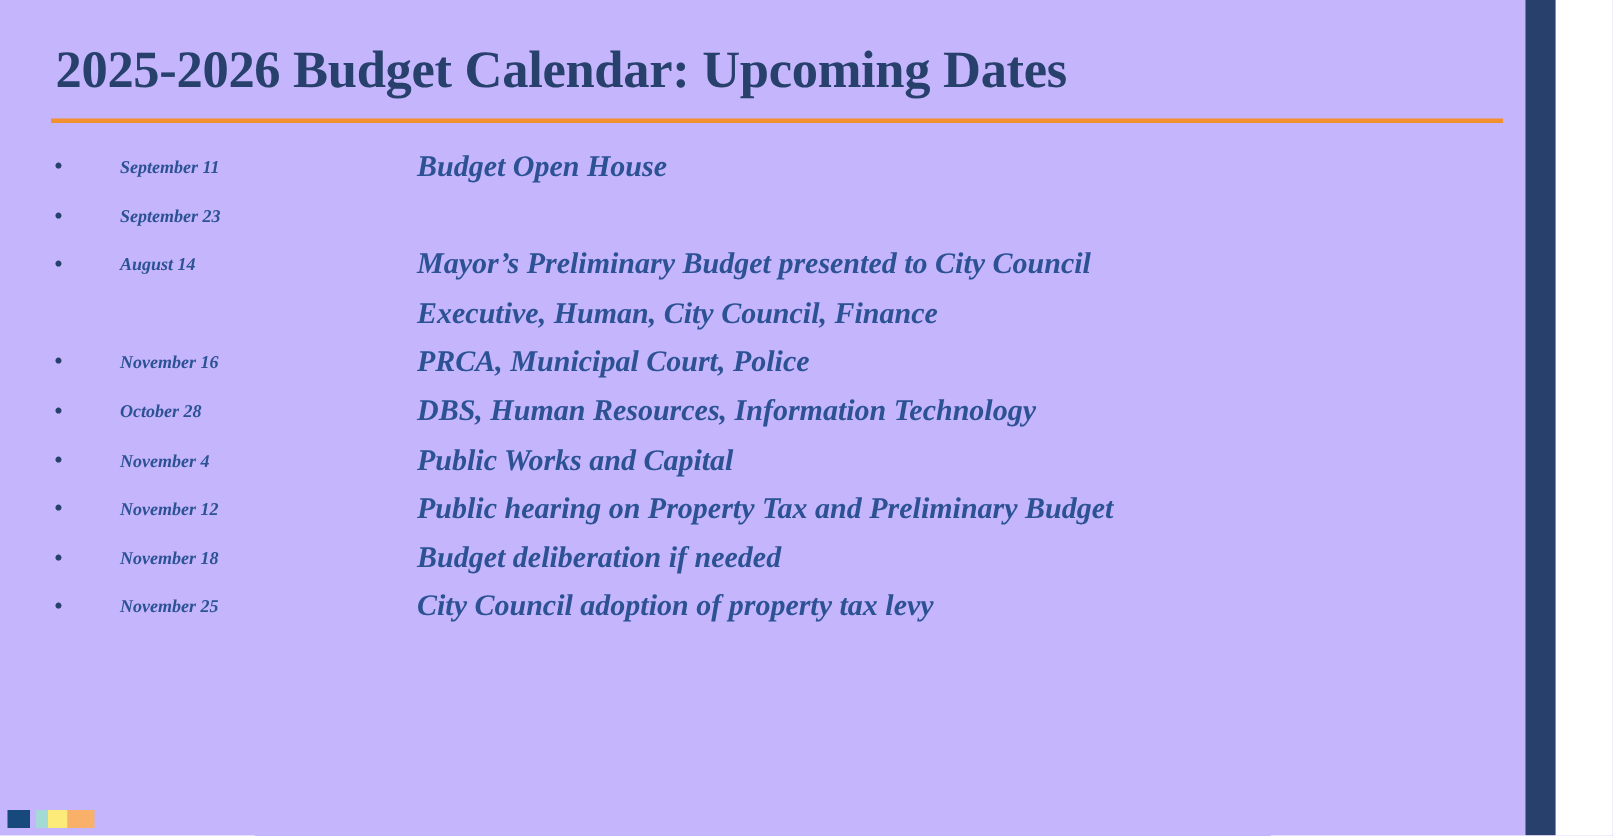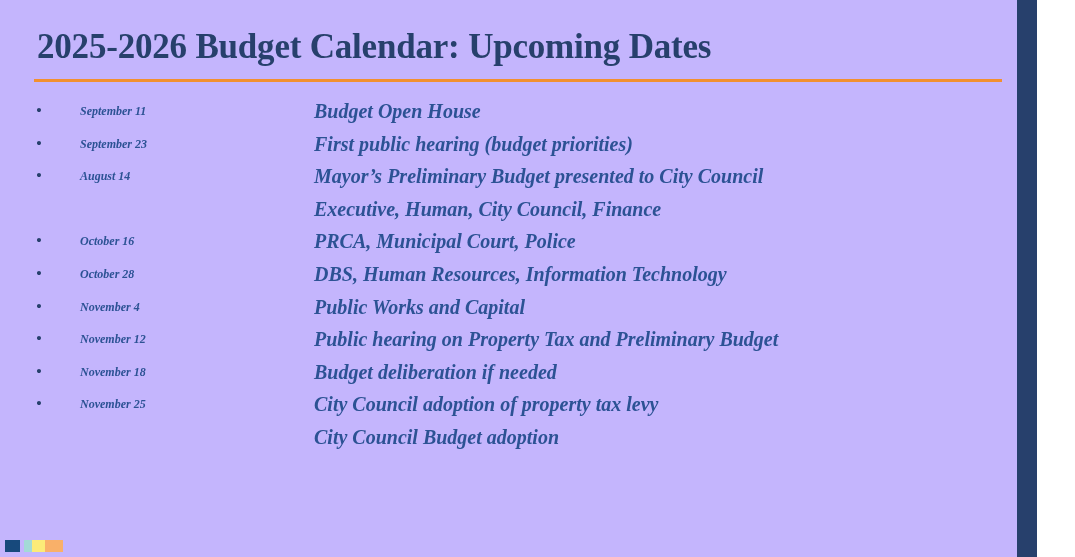--- a/index.html
+++ b/index.html
@@ -86,21 +86,20 @@
   .desc {
     position: absolute;
     left: 278px;
     top: 0;
     font-size: 20px;
     line-height: 28px;
     font-weight: bold;
     font-style: italic;
     color: #2c5294;
     white-space: nowrap;
-    margin-left: 36px;
   }
 
   
   #color-blocks {
     position: absolute;
     left: 5px;
     top: 540px;
     height: 12px;
   }
   .cblock {
@@ -126,33 +125,32 @@
 
   <div id="agenda">
       <div class="agenda-row">
         <div class="bullet">•</div>
         <div class="date">September 11</div>
         <div class="desc">Budget Open House</div>
       </div>
       <div class="agenda-row">
         <div class="bullet">•</div>
         <div class="date">September 23</div>
-        <div class="desc">First public hearing (budget priorities)</div>
       </div>
       <div class="agenda-row">
         <div class="bullet">•</div>
         <div class="date">August 14</div>
         <div class="desc">Mayor’s Preliminary Budget presented to City Council</div>
       </div>
       <div class="agenda-row">
         <div class="desc">Executive, Human, City Council, Finance</div>
       </div>
       <div class="agenda-row">
         <div class="bullet">•</div>
-        <div class="date">October 16</div>
+        <div class="date">November 16</div>
         <div class="desc">PRCA, Municipal Court, Police</div>
       </div>
       <div class="agenda-row">
         <div class="bullet">•</div>
         <div class="date">October 28</div>
         <div class="desc">DBS, Human Resources, Information Technology</div>
       </div>
       <div class="agenda-row">
         <div class="bullet">•</div>
         <div class="date">November 4</div>
@@ -166,23 +164,20 @@
       <div class="agenda-row">
         <div class="bullet">•</div>
         <div class="date">November 18</div>
         <div class="desc">Budget deliberation if needed</div>
       </div>
       <div class="agenda-row">
         <div class="bullet">•</div>
         <div class="date">November 25</div>
         <div class="desc">City Council adoption of property tax levy</div>
       </div>
-      <div class="agenda-row">
-        <div class="desc">City Council Budget adoption</div>
-      </div>
     </div>
 
   <div id="color-blocks">
     <div class="cblock" id="cblock-navy"></div>
     <div class="cblock" id="cblock-teal"></div>
     <div class="cblock" id="cblock-yellow"></div>
     <div class="cblock" id="cblock-orange"></div>
   </div>
 
 </div>

